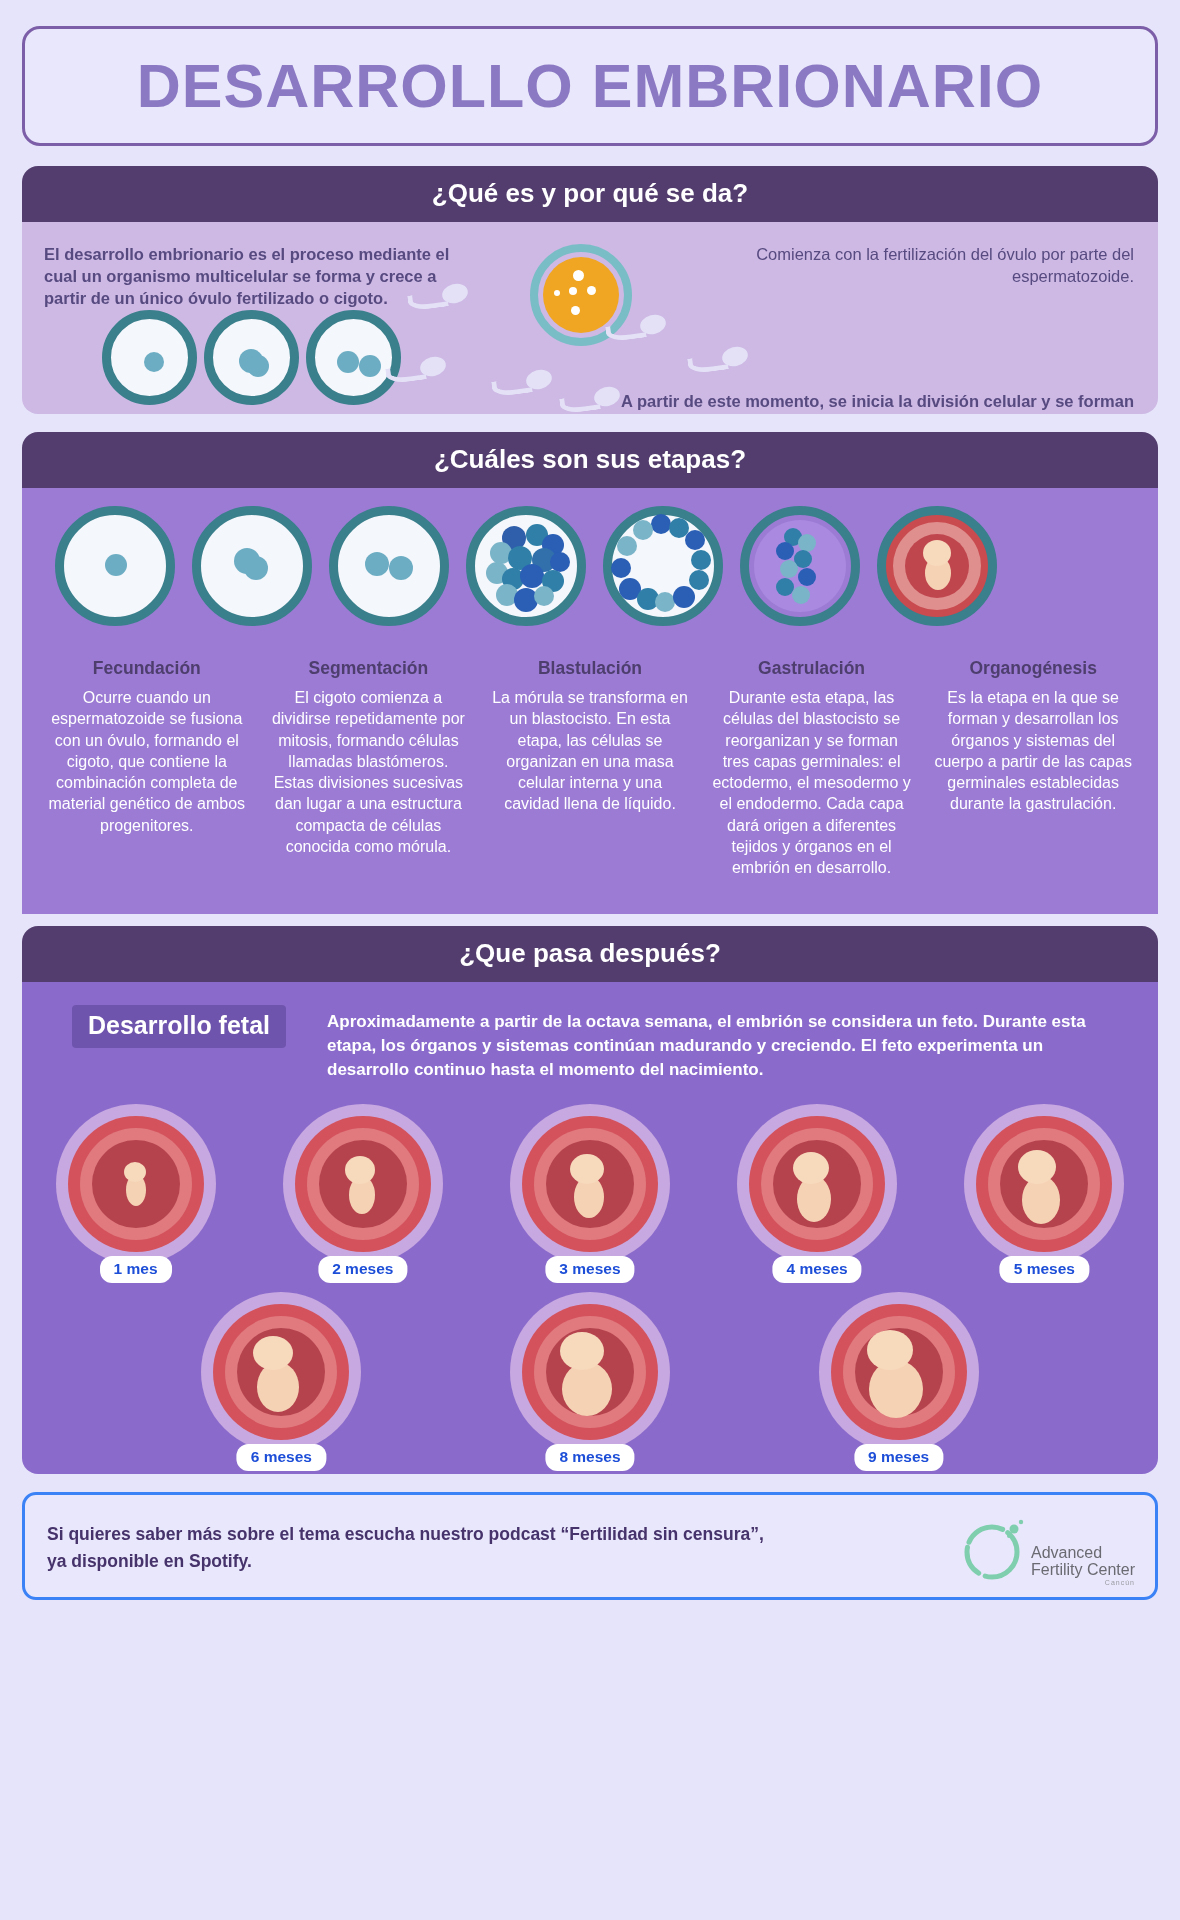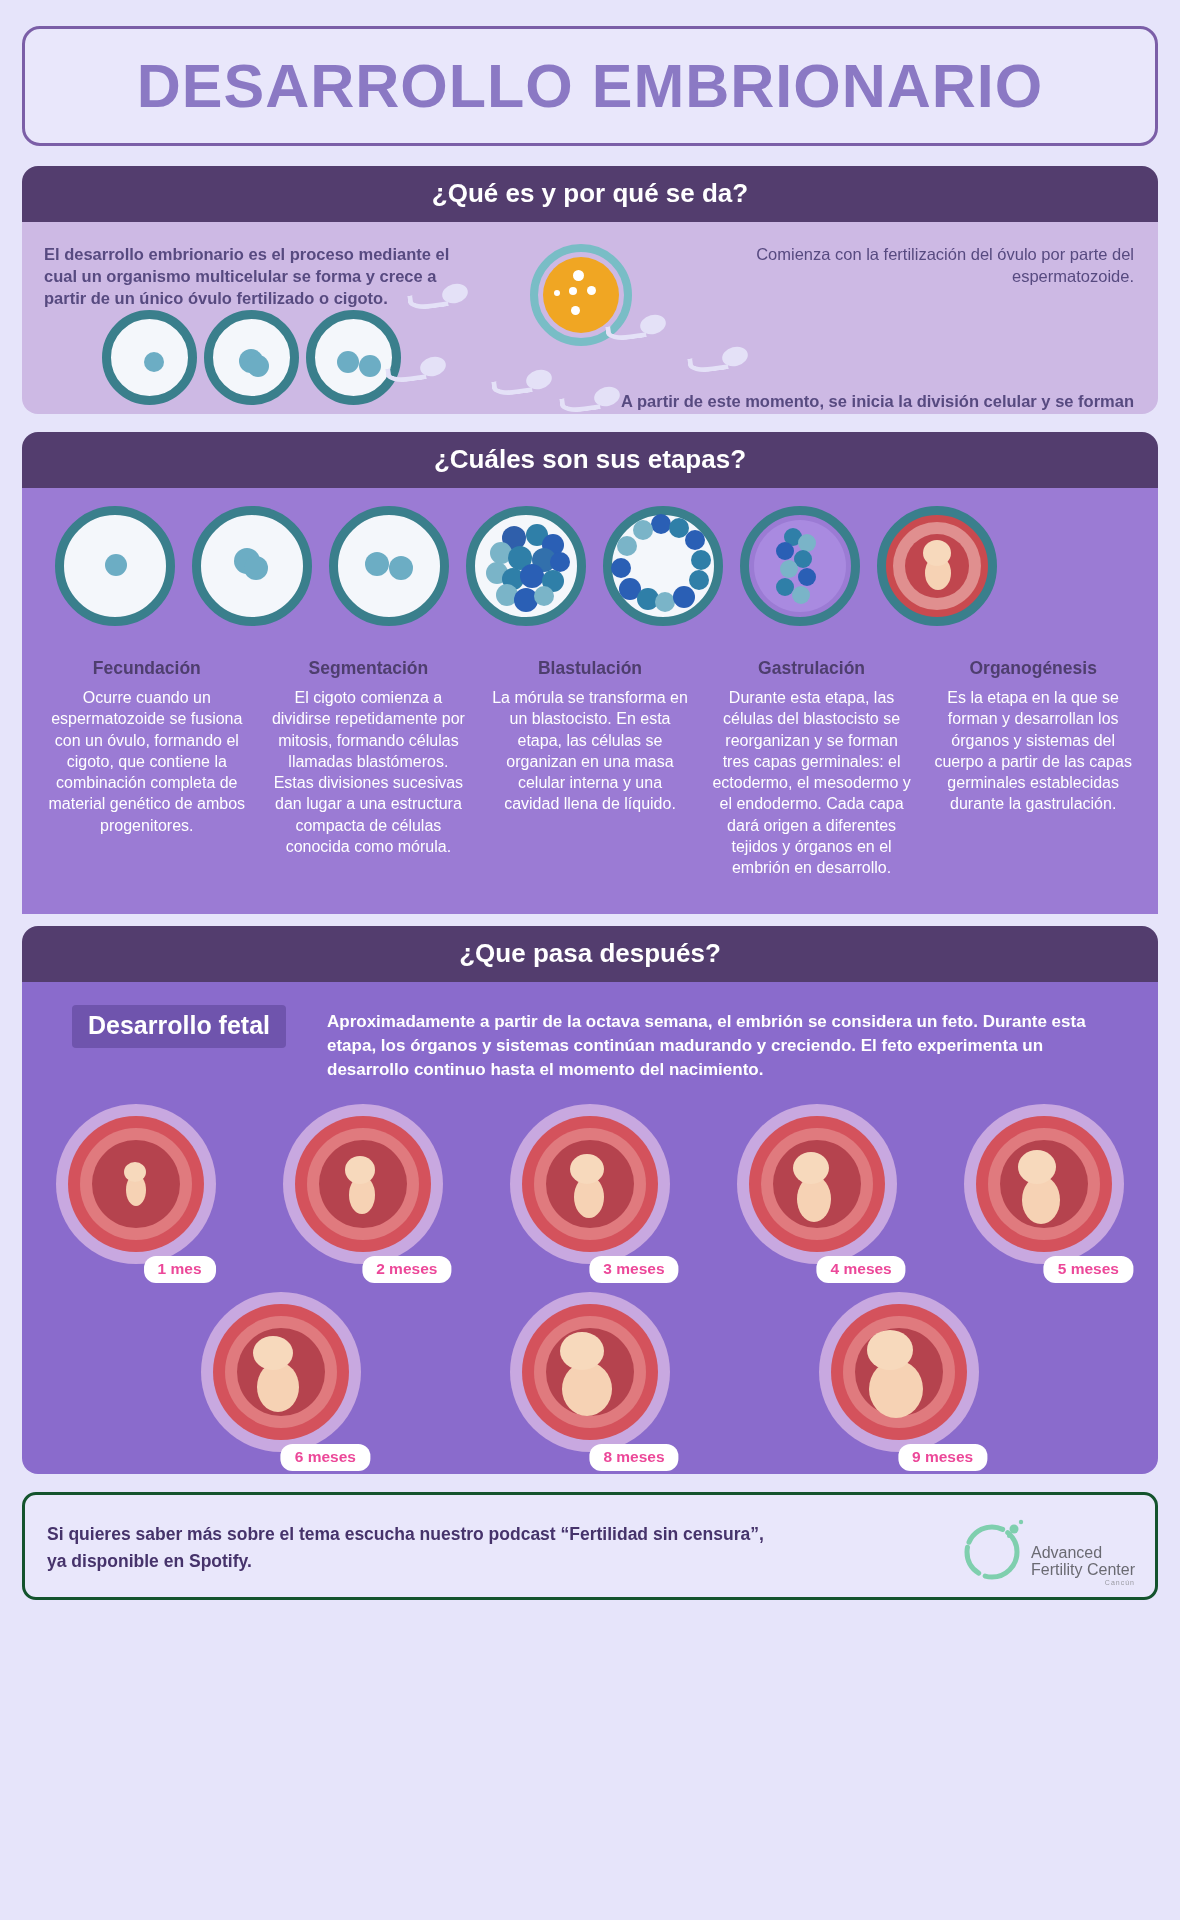--- a/index.html
+++ b/index.html
@@ -242,35 +242,34 @@
     position: absolute;
     background: #f6d2b4;
     border-radius: 50%;
   }
   .baby-head { background: #f7d9bc; }
   .month-tag {
     position: absolute;
     left: 50%; top: 152px;
     transform: translateX(-50%);
     background: #ffffff;
-    color: #ec4899;
+    color: #1d4ed8;
     font-size: 15.5px;
     font-weight: 700;
     padding: 4px 14px 5px;
     border-radius: 12px;
     white-space: nowrap;
-    margin-left: 44px;
   }
 
   
   #footer-box {
     position: absolute;
     left: 22px; top: 1492px;
     width: 1136px; height: 108px;
-    border: 3px solid #14532d;
+    border: 3px solid #3b82f6;
     border-radius: 14px;
     background: #e9e7fb;
   }
   .footer-text {
     position: absolute;
     left: 22px; top: 26px;
     font-size: 17.5px;
     font-weight: 700;
     line-height: 1.55;
     color: #46336b;

